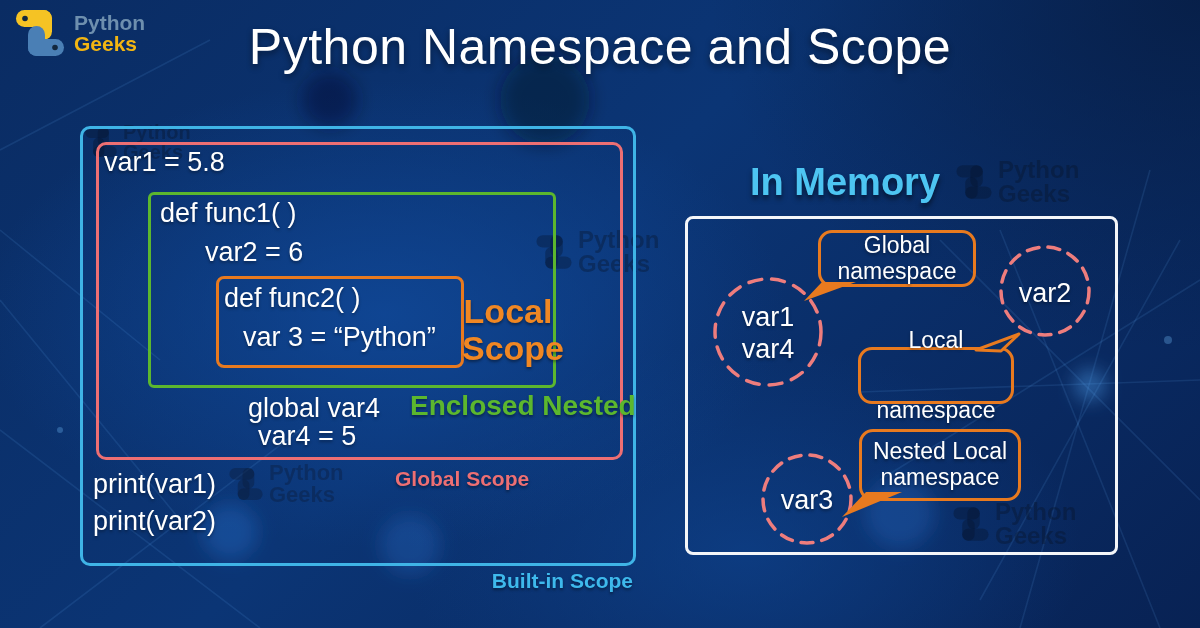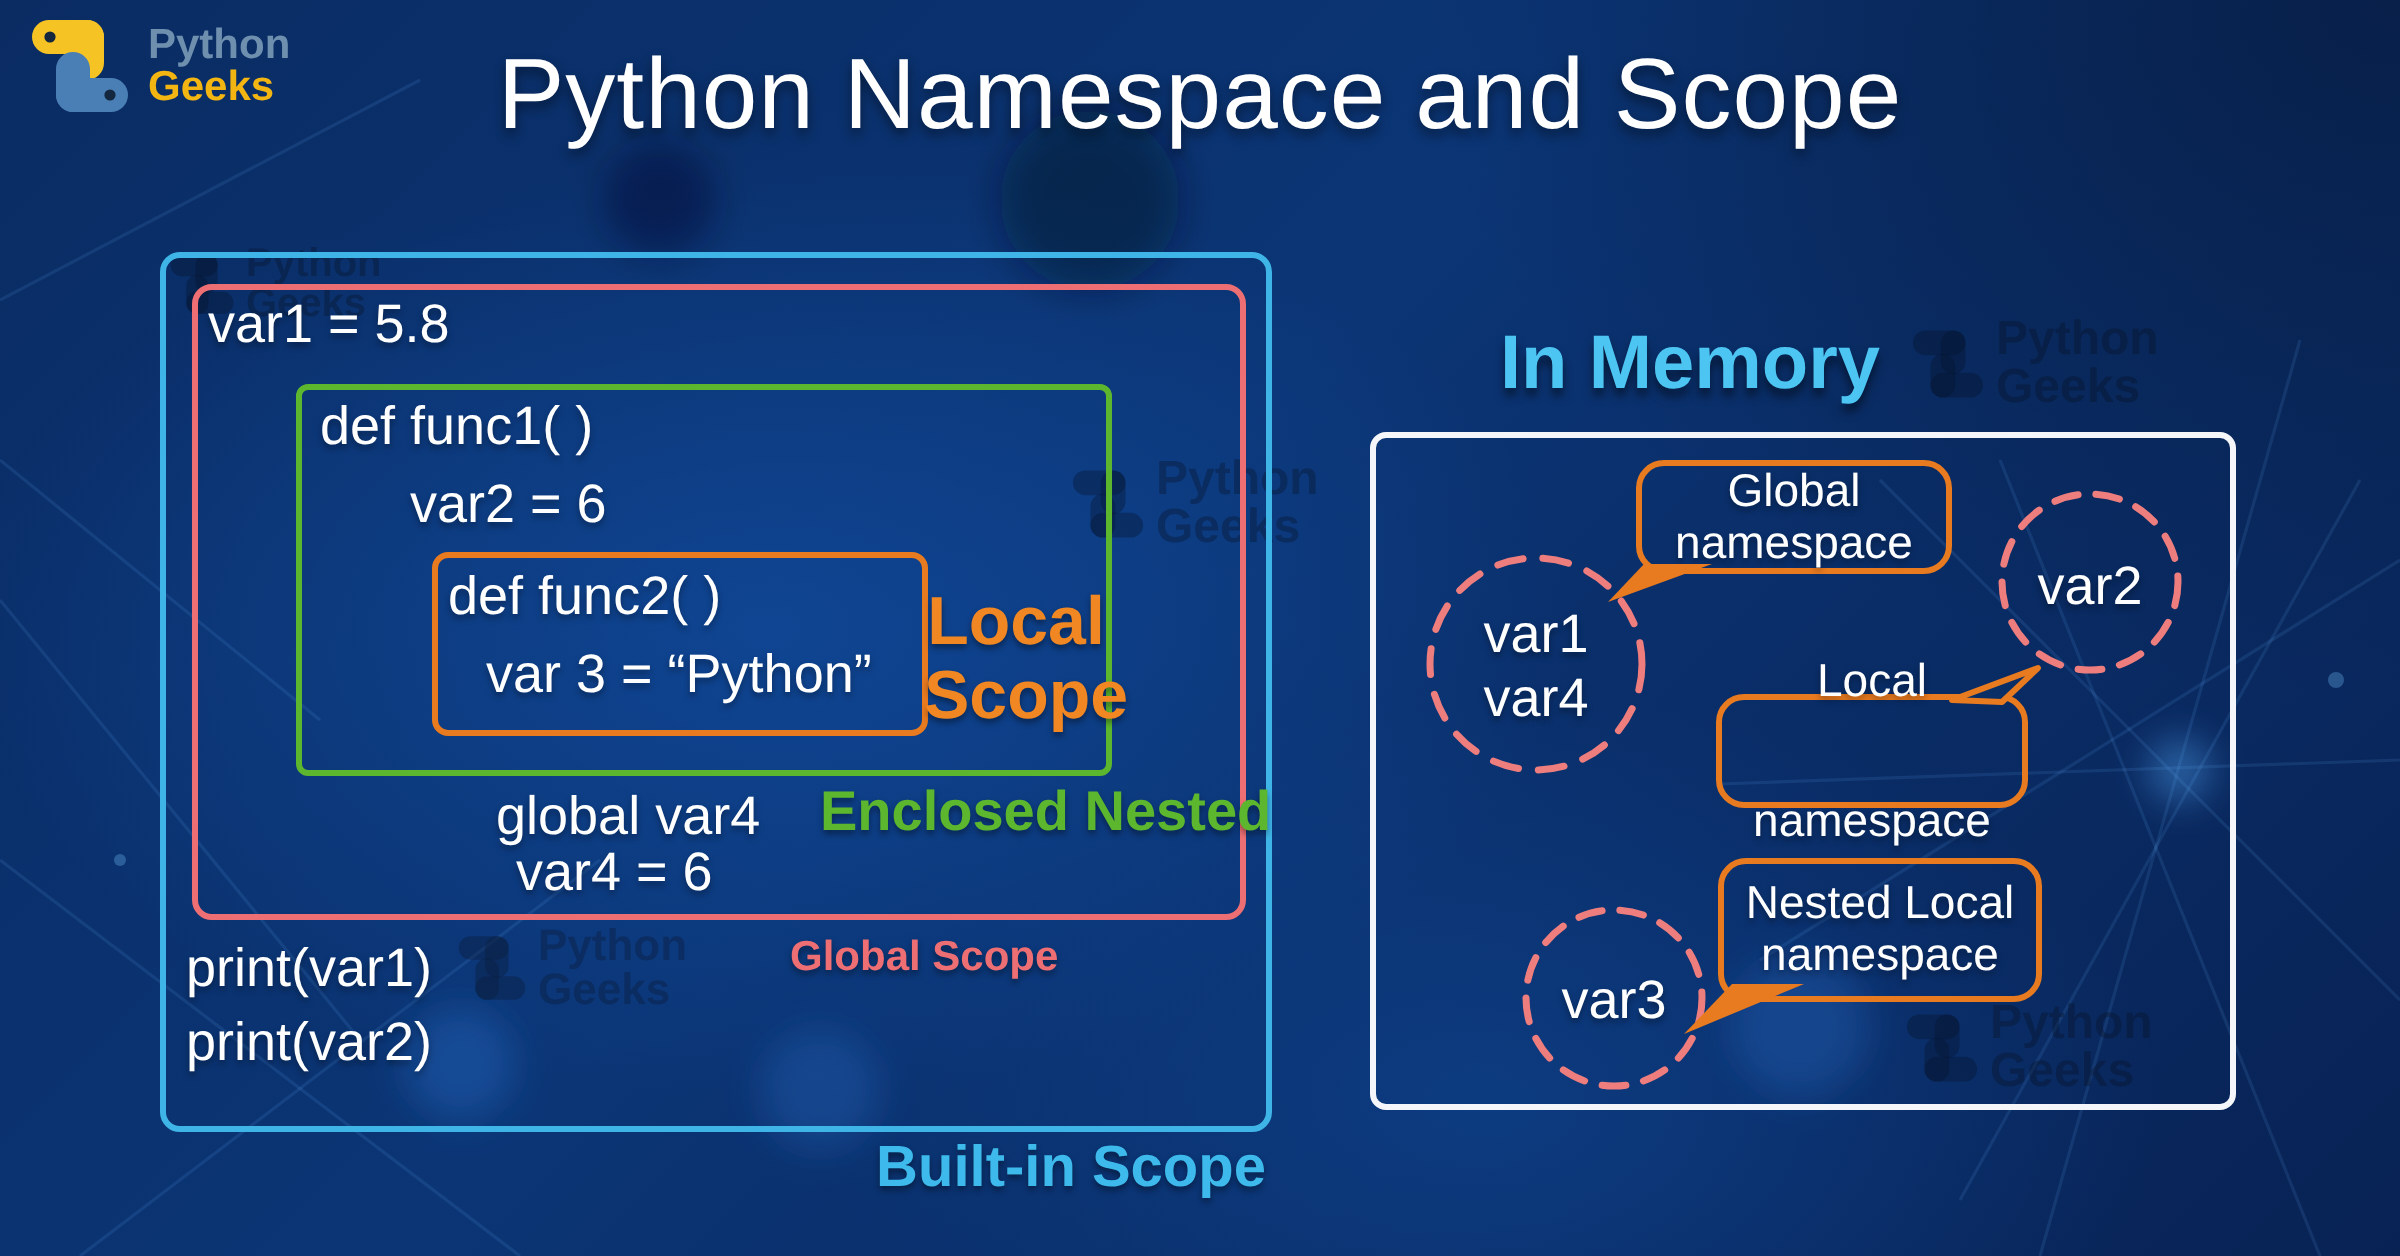--- a/index.html
+++ b/index.html
@@ -181,28 +181,28 @@
   <div class="scope-box box-global" style="border-color:#ed6f73;"></div>
   <div class="scope-box box-enclosed" style="border-color:#5cb72e;"></div>
   <div class="scope-box box-local" style="border-color:#e87a1f;"></div>
 
   <div class="abs code" style="left:104px;top:149px;">var1 = 5.8</div>
   <div class="abs code" style="left:160px;top:200px;">def func1( )</div>
   <div class="abs code" style="left:205px;top:239px;">var2 = 6</div>
   <div class="abs code" style="left:224px;top:285px;">def func2( )</div>
   <div class="abs code" style="left:243px;top:324px;">var 3 = “Python”</div>
   <div class="abs code" style="left:248px;top:395px;">global var4</div>
-  <div class="abs code" style="left:258px;top:423px;">var4 = 6</div>
+  <div class="abs code" style="left:258px;top:423px;">var4 = 5</div>
   <div class="abs code" style="left:93px;top:471px;">print(var1)</div>
   <div class="abs code" style="left:93px;top:508px;">print(var2)</div>
 
   <div class="abs scope-label" style="left:462px;top:293px;width:92px;text-align:center;font-size:34px;line-height:1.08;color:#f08723;white-space:normal;">Local Scope</div>
   <div class="abs scope-label" style="left:410px;top:392px;font-size:28px;color:#5cb72e;">Enclosed Nested</div>
   <div class="abs scope-label" style="left:395px;top:468px;width:210px;text-align:left;font-size:21px;color:#ed6f73;">Global Scope</div>
-  <div class="abs scope-label" style="left:423px;top:570px;width:210px;text-align:right;font-size:29px;color:#3eb9ec;">Built-in Scope</div>
+  <div class="abs scope-label" style="left:423px;top:570px;width:210px;text-align:right;font-size:21px;color:#3eb9ec;">Built-in Scope</div>
 
   <div class="abs memory-heading" style="color:#4dc5f2;">In Memory</div>
   <div class="abs memory-box"></div>
 
   <div class="bubble" style="left:818px;top:230px;width:152px;height:51px;">
     <div>Global</div>
     <div>namespace</div>
   </div>
   <div class="bubble" style="left:858px;top:347px;width:150px;height:51px;gap:44px;">
     <div>Local</div>

